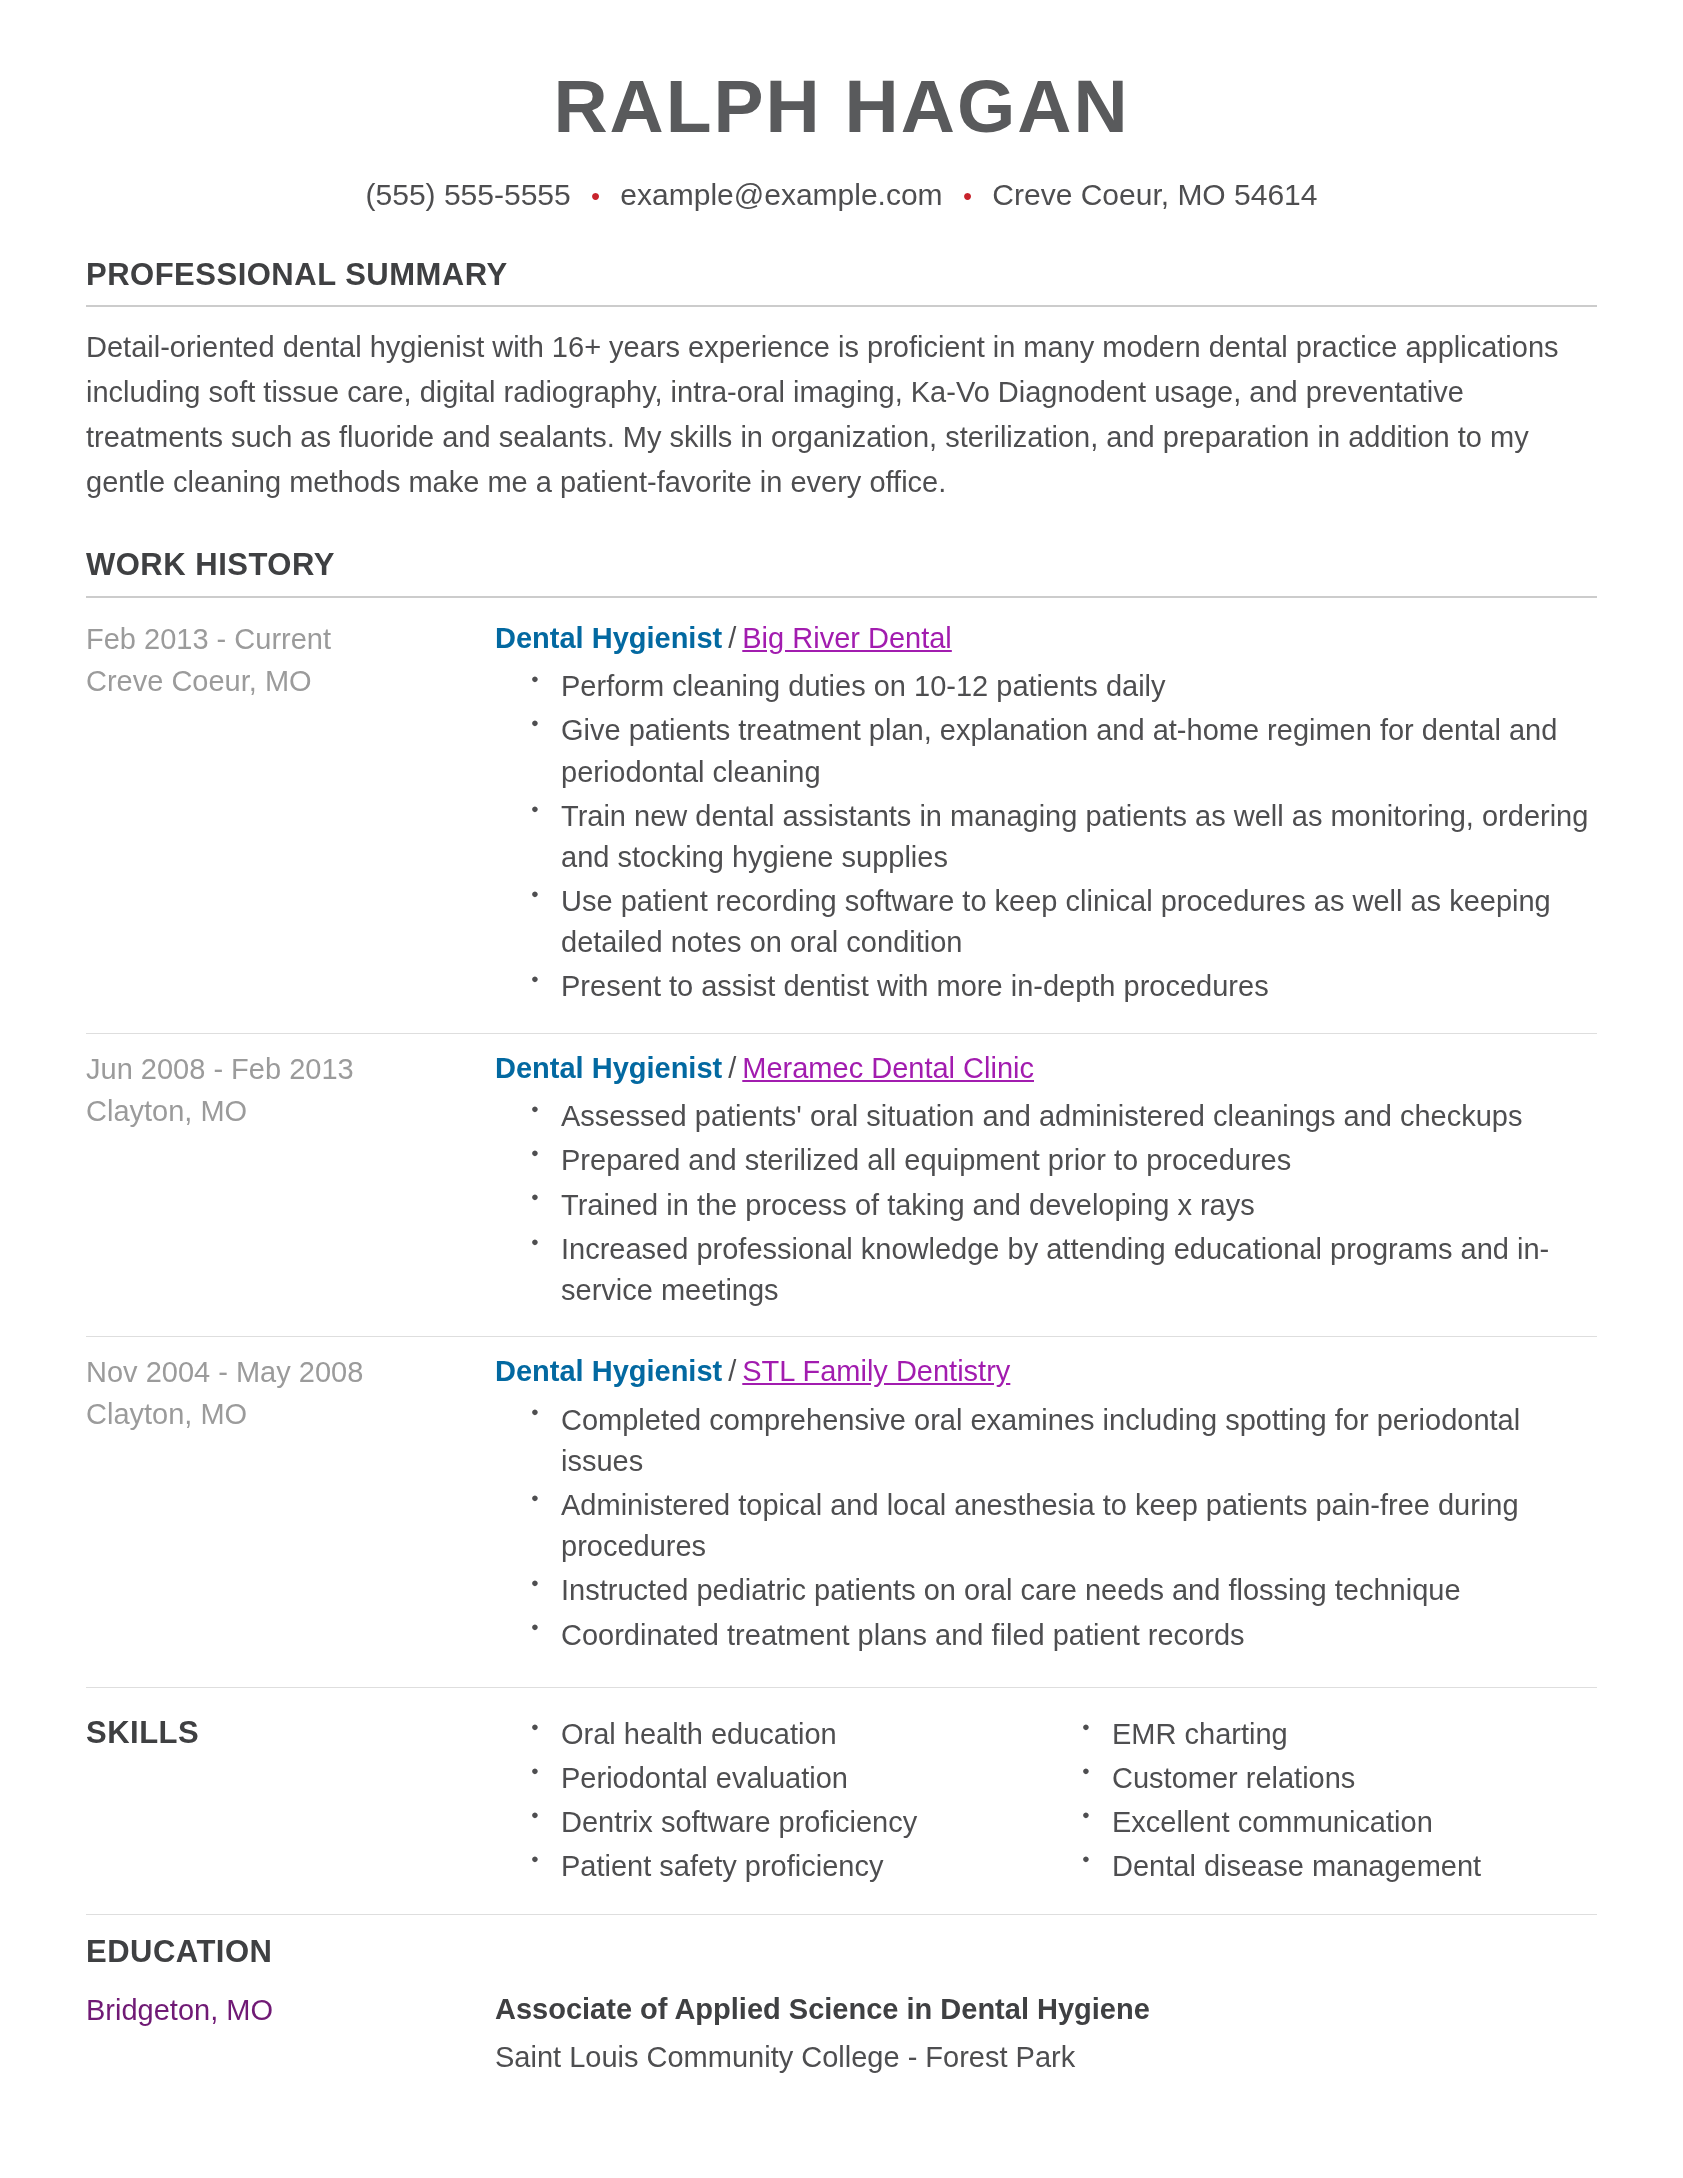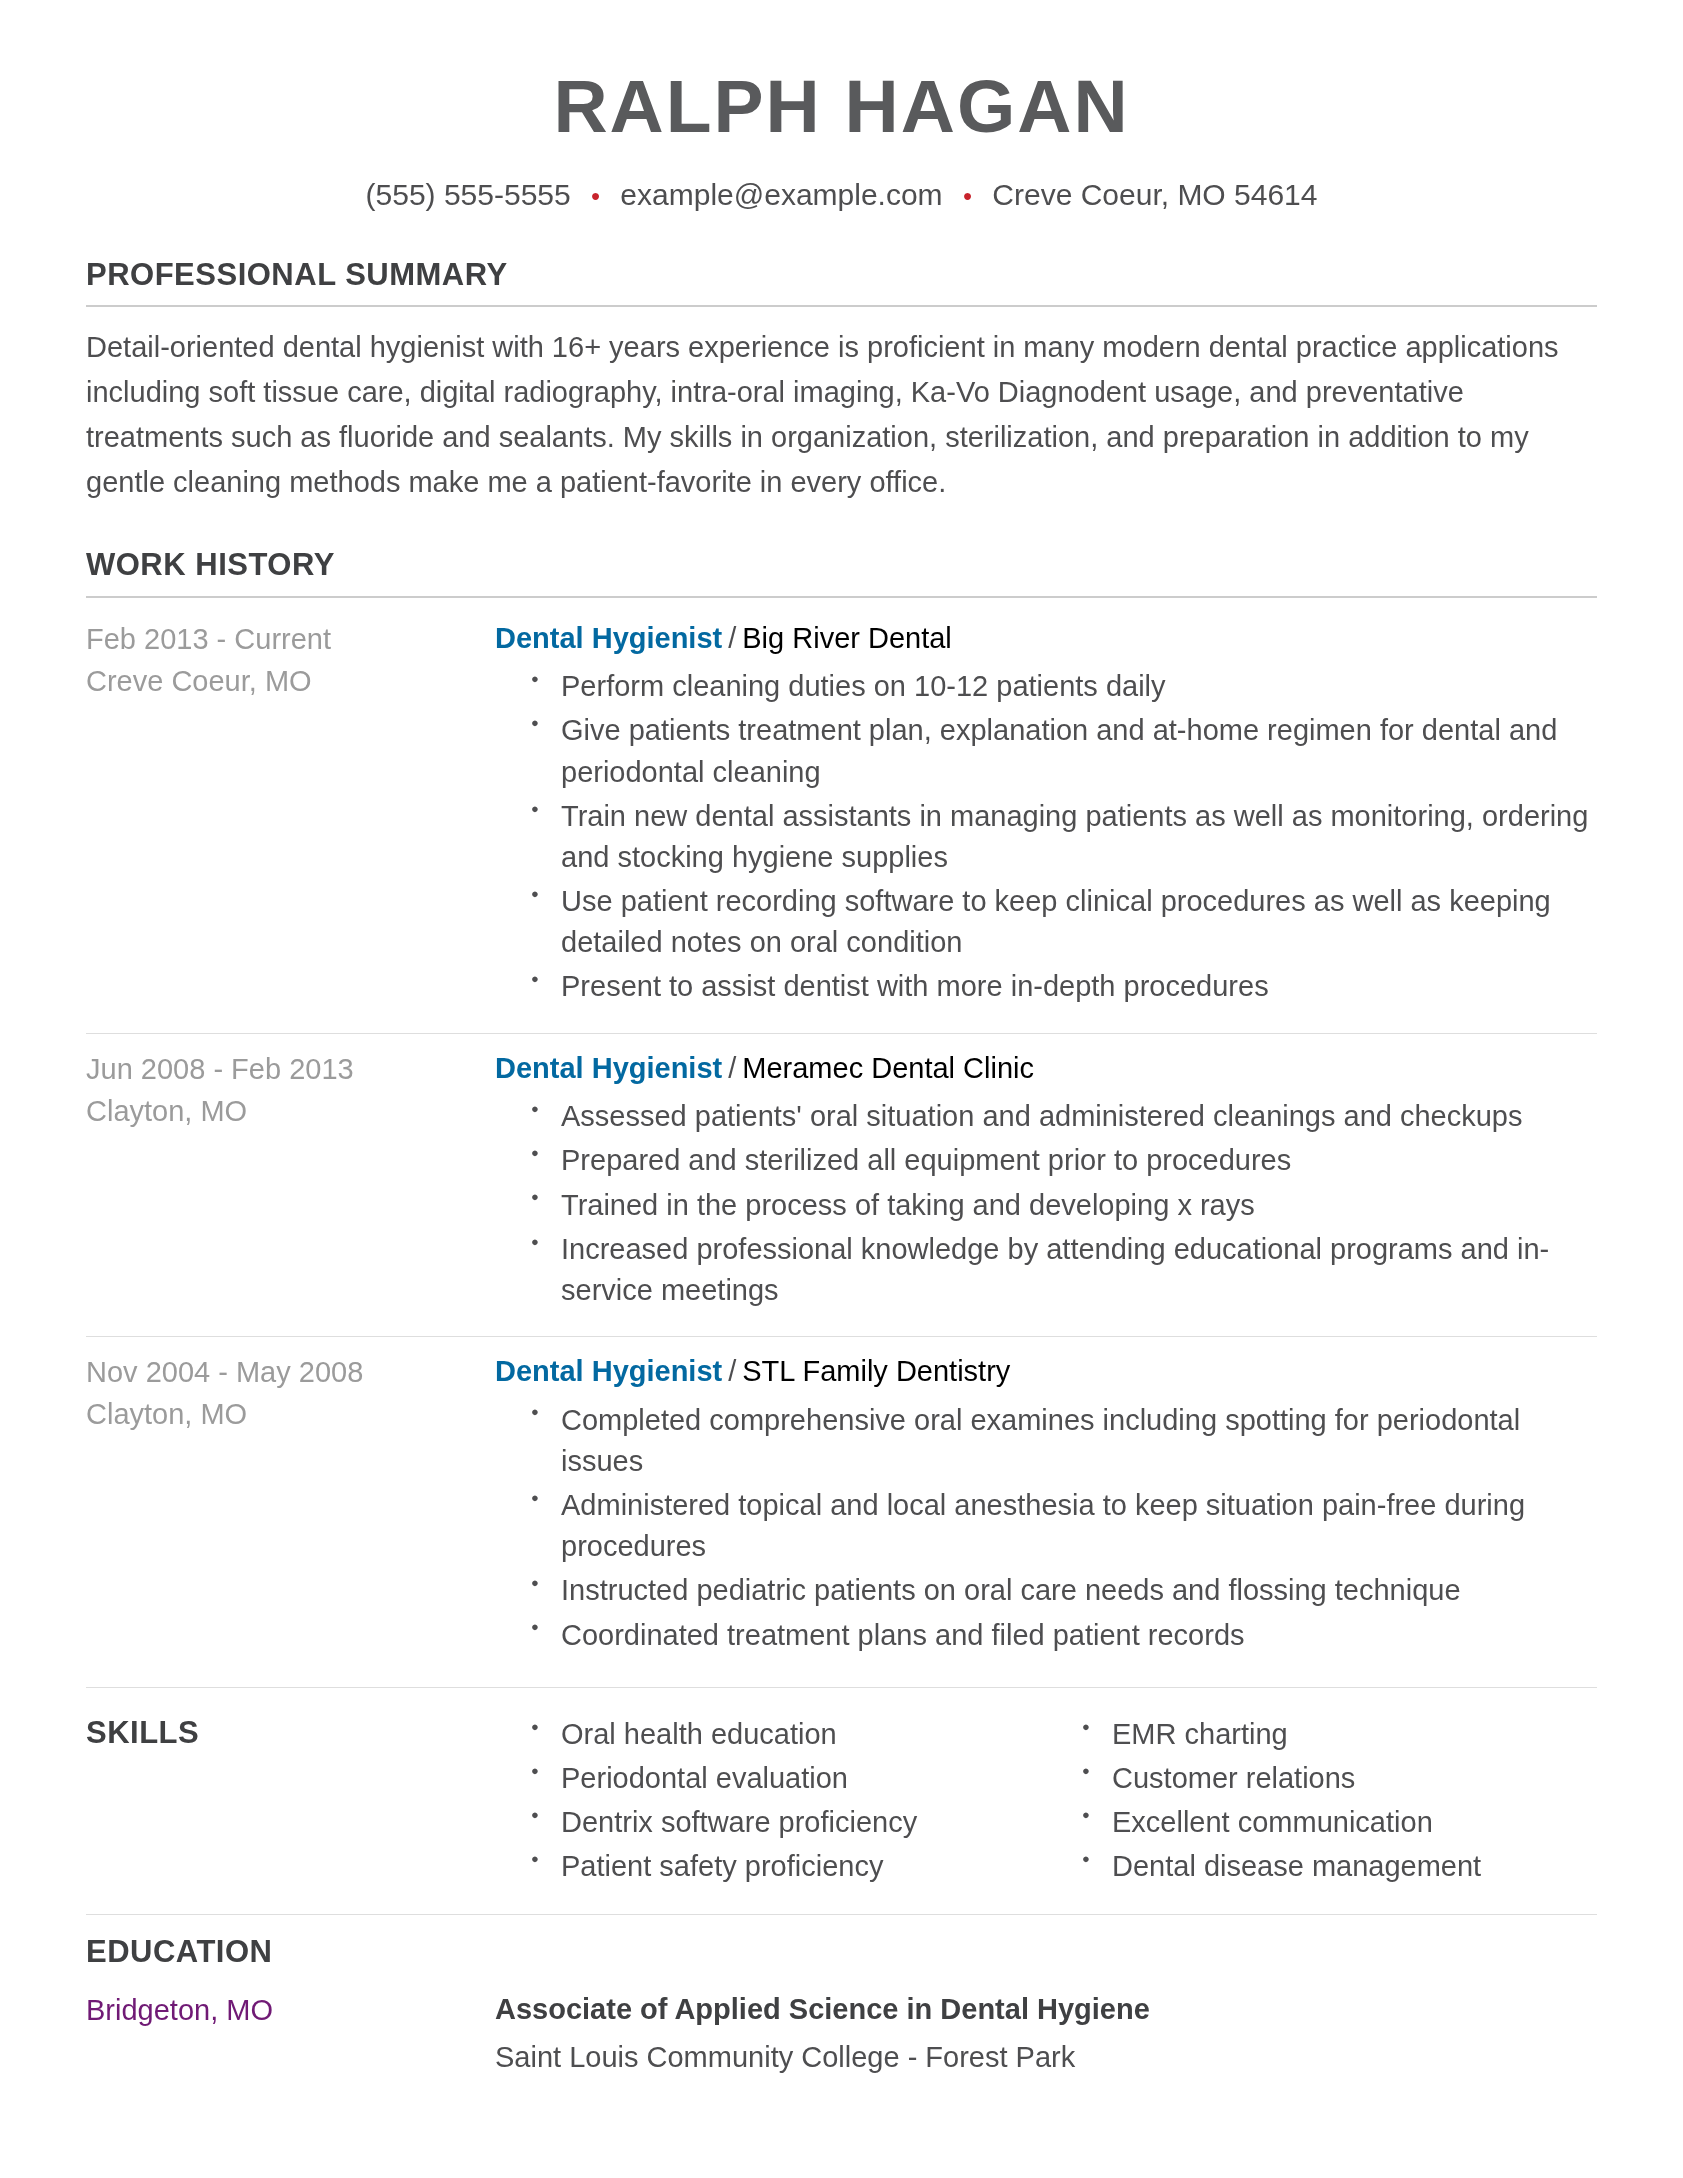--- a/index.html
+++ b/index.html
@@ -92,21 +92,22 @@
   .job-title {
     font-weight: 700;
     color: #0369a1;
     margin-top: 22px;
   }
   .job-sep {
     margin: 0 6px;
     color: #4e4e50;
   }
   .job-company {
-    color: #000000;
+    color: #a21caf;
+    text-decoration: underline;
   }
   .bullets {
     list-style: none;
     margin: 0;
     padding: 0;
   }
   .bullets li {
     position: relative;
     padding-left: 66px;
     font-size: 29px;
@@ -226,21 +227,21 @@
       <div class="job-left">
         <div class="job-dates">Nov 2004 - May 2008</div>
         <div class="job-location">Clayton, MO</div>
       </div>
       <div class="job-right">
         <h3 class="job-title-line">
           <span class="job-title">Dental Hygienist</span><span class="job-sep">/</span><span class="job-company">STL Family Dentistry</span>
         </h3>
         <ul class="bullets">
           <li>Completed comprehensive oral examines including spotting for periodontal issues</li>
-          <li>Administered topical and local anesthesia to keep situation pain-free during procedures</li>
+          <li>Administered topical and local anesthesia to keep patients pain-free during procedures</li>
           <li>Instructed pediatric patients on oral care needs and flossing technique</li>
           <li>Coordinated treatment plans and filed patient records</li>
         </ul>
       </div>
     </article>
   </section>
 
   <section class="skills">
     <h2 class="section-heading">SKILLS</h2>
     <ul class="bullets">

